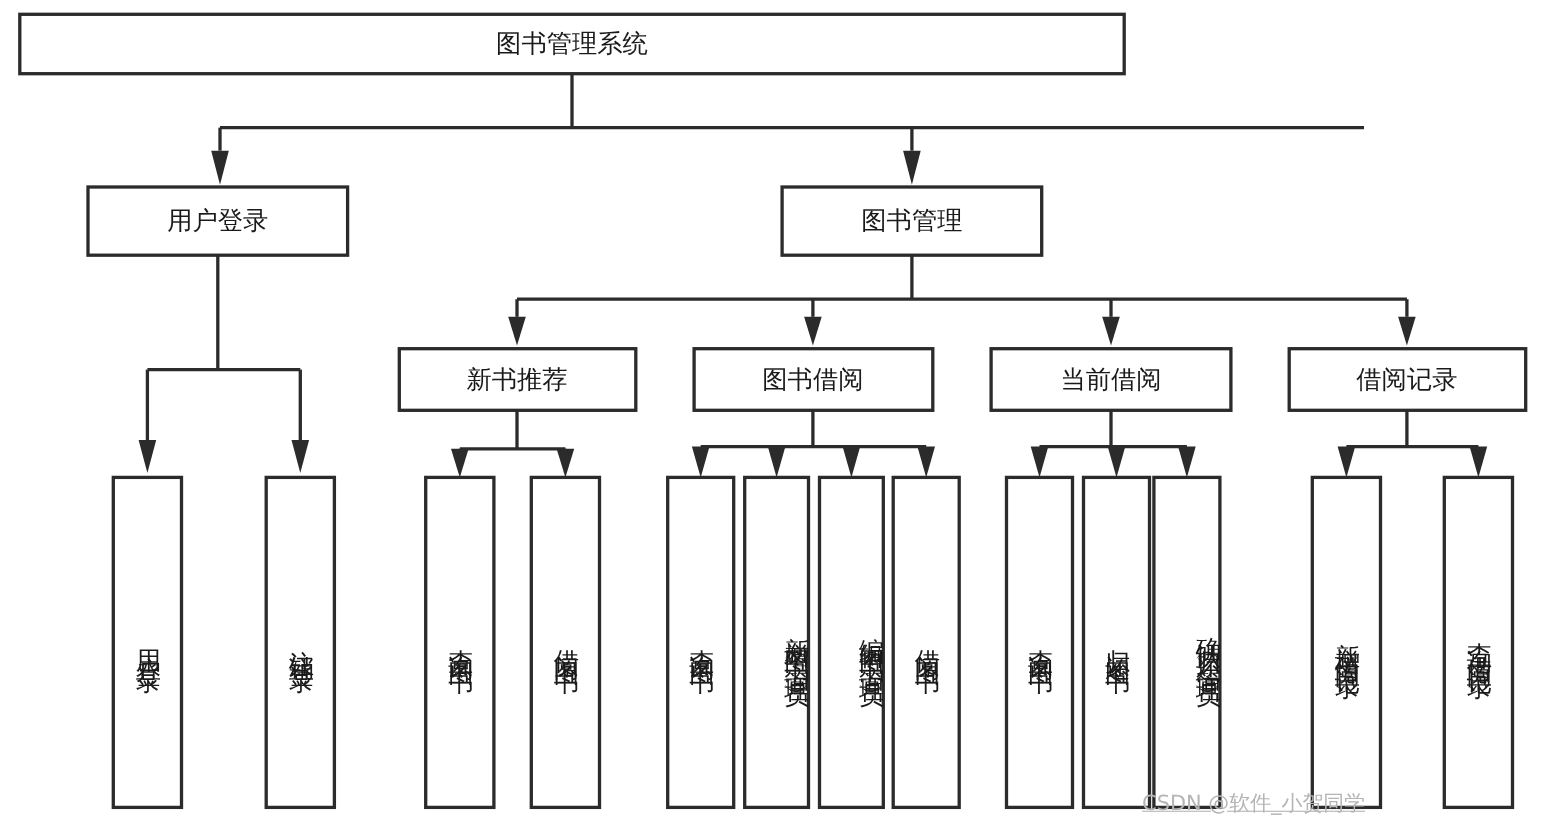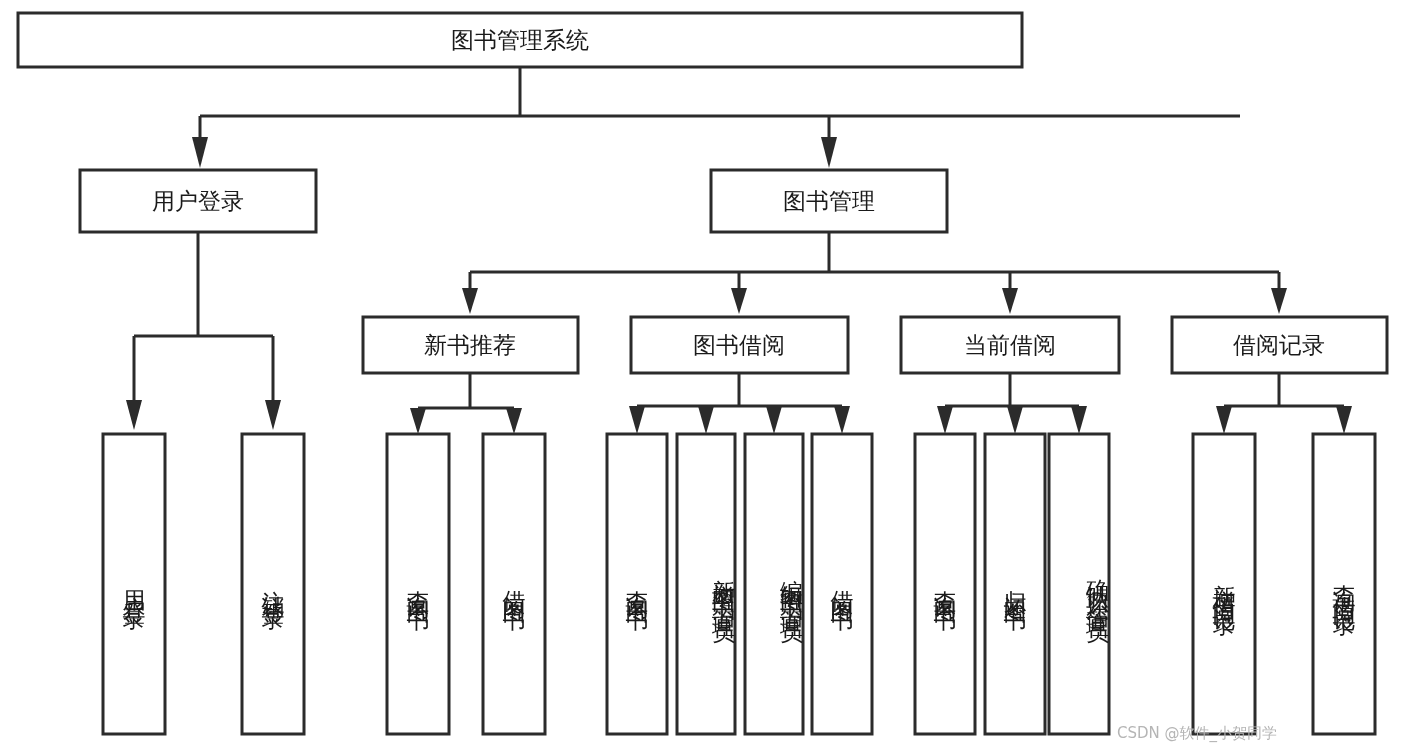--- a/index.html
+++ b/index.html
@@ -11,21 +11,20 @@
     width: 1405px;
     height: 747px;
     font-family: "DejaVu Sans", "Liberation Sans", sans-serif;
     overflow: hidden;
   }
   #diagram-root {
     position: relative;
     width: 1249px;
     height: 747px;
     background: #ffffff;
-    padding-left: 36px;
   }
   svg.tree-canvas {
     position: absolute;
     left: 0;
     top: 0;
     width: 1405px;
     height: 747px;
   }
   .node-box {
     fill: #ffffff;
@@ -62,23 +61,24 @@
     letter-spacing: 6px;
     color: #1a1a1a;
     white-space: nowrap;
     pointer-events: none;
   }
   .watermark {
     position: absolute;
     right: 8px;
     bottom: 4px;
     font-family: "DejaVu Sans", "Liberation Sans", sans-serif;
-    font-size: 15px;
+    font-size: 19px;
     color: #b5b5b5;
     white-space: nowrap;
+    text-decoration: underline;
   }
 </style>
 </head>
 <body>
 
 <div id="diagram-root">
 
   <svg class="tree-canvas" viewBox="0 0 1405 747" xmlns="http://www.w3.org/2000/svg">
 
     <g>

